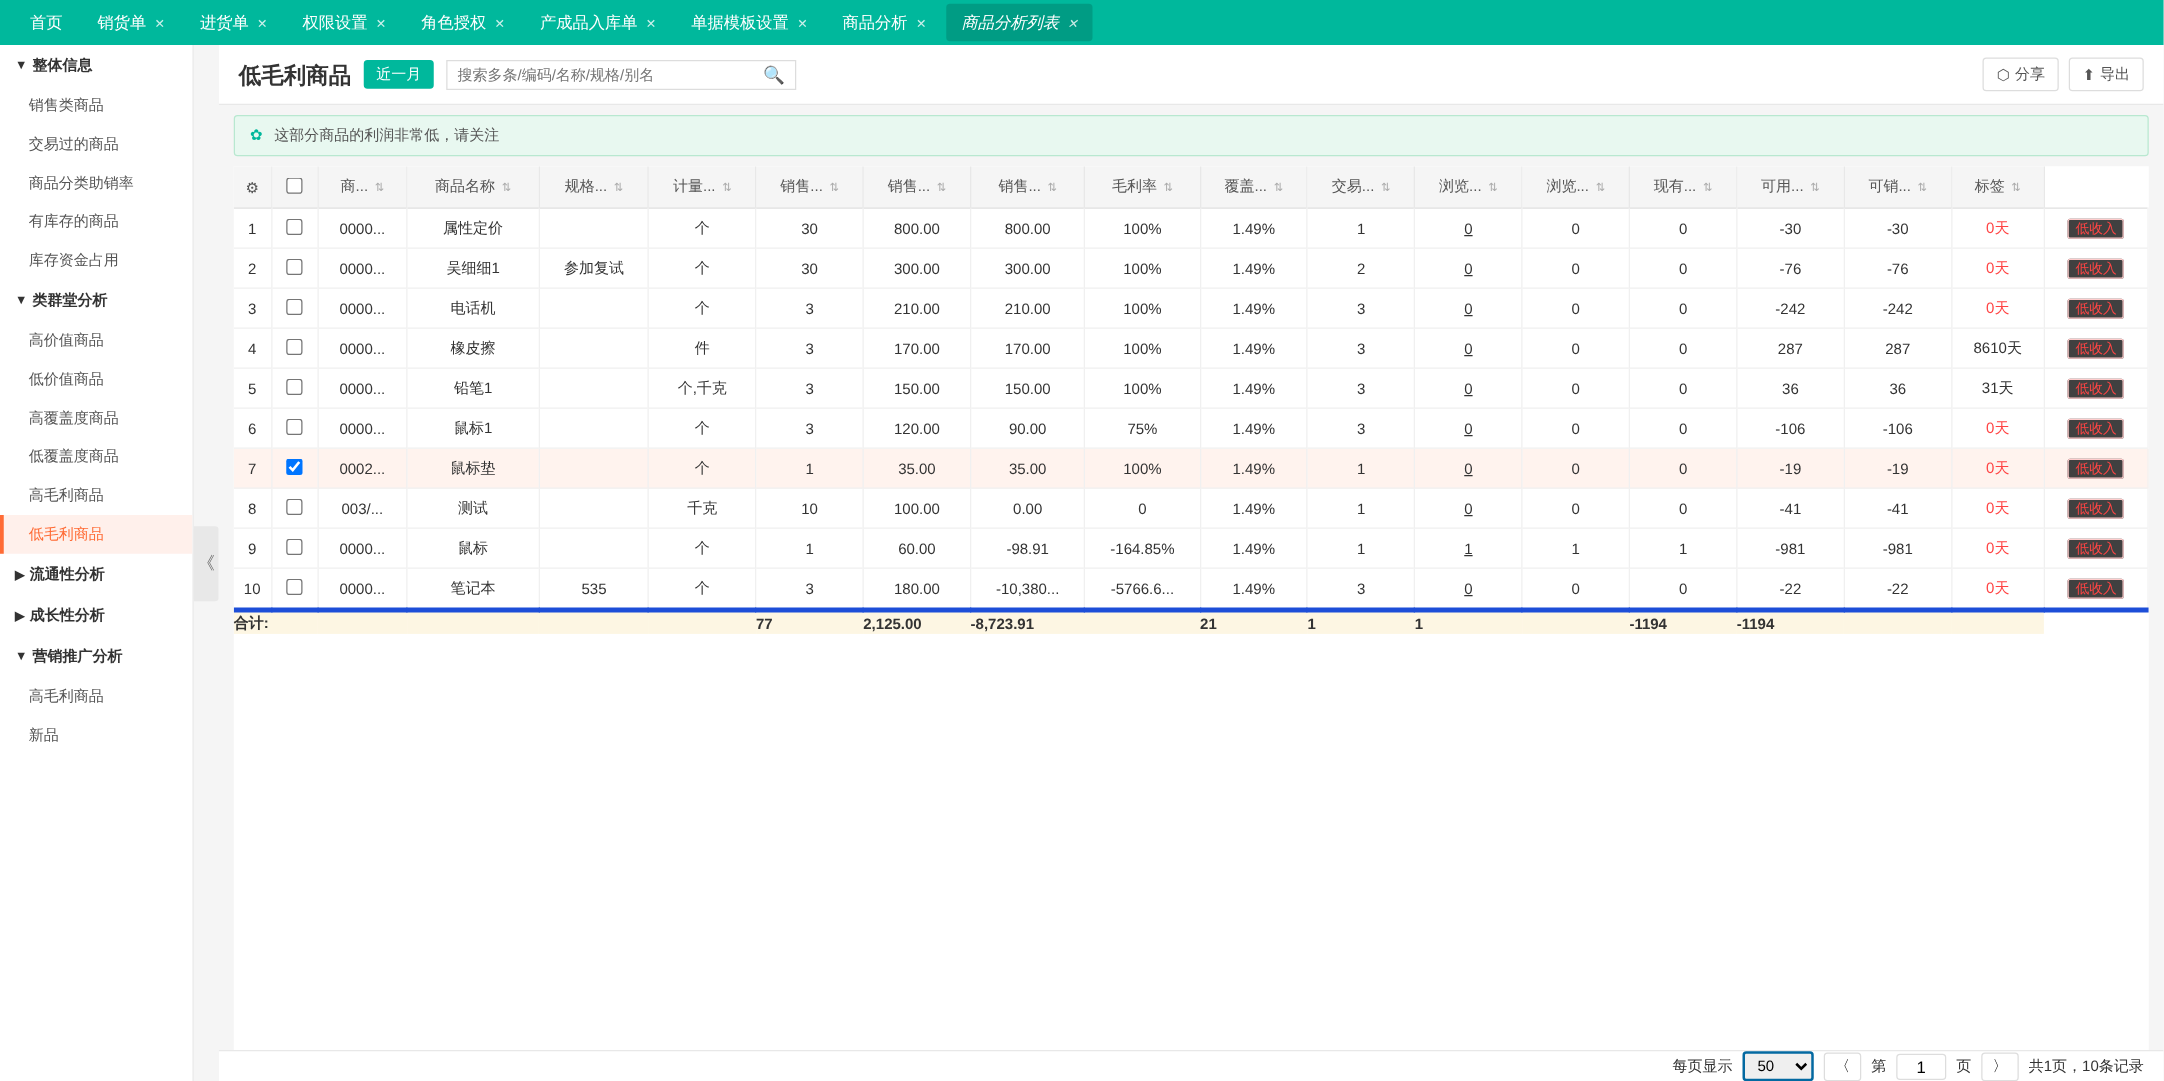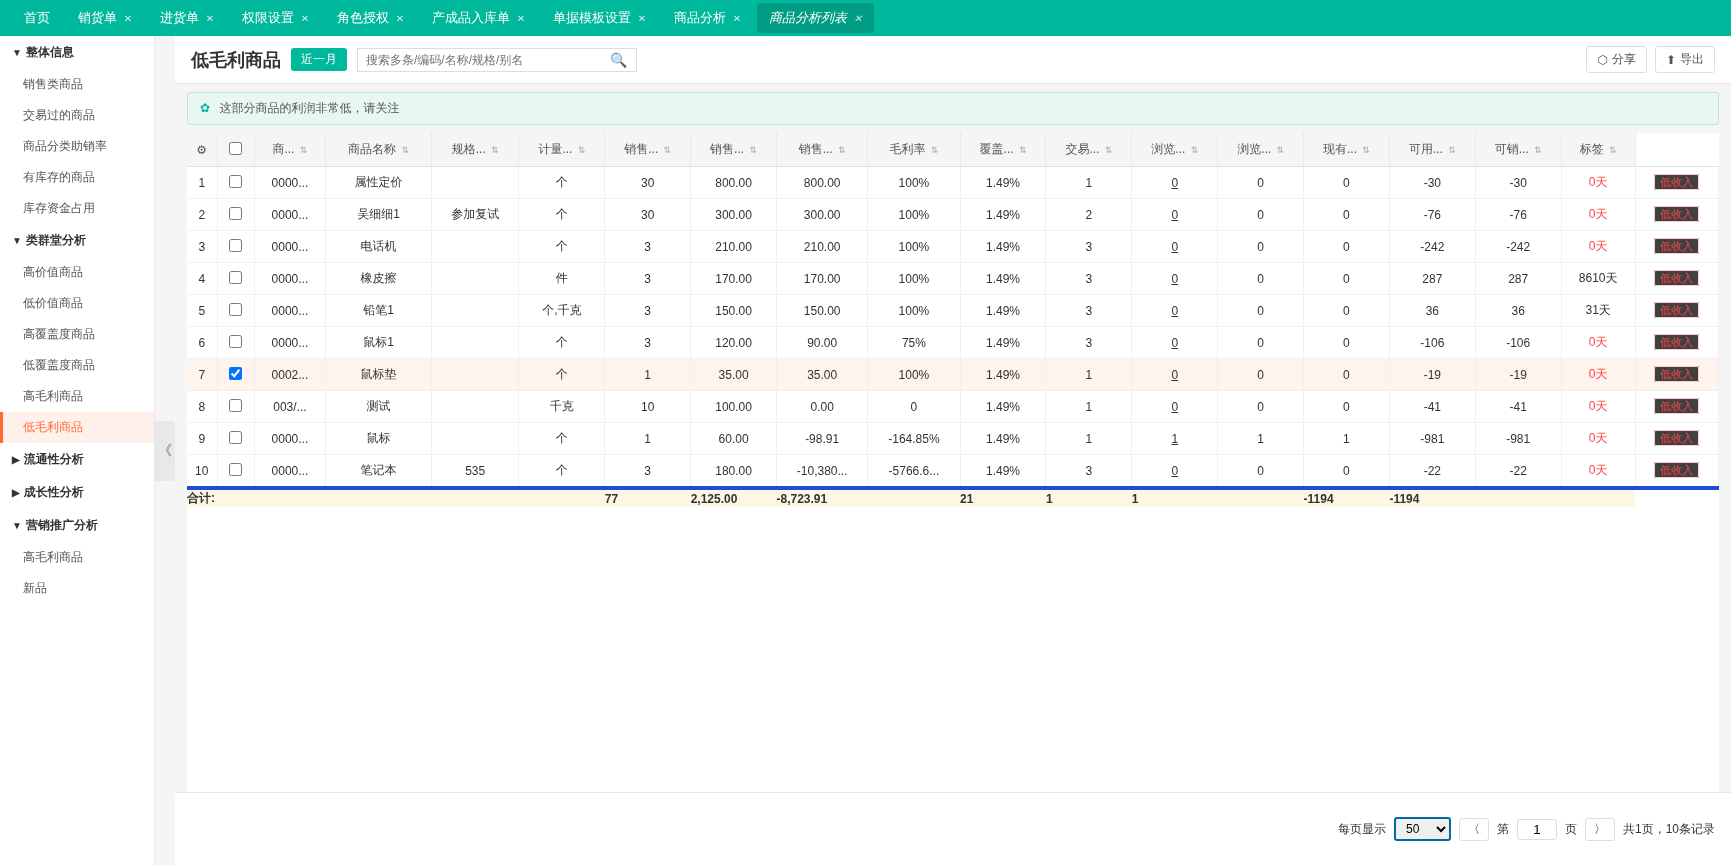--- a/index.html
+++ b/index.html
@@ -198,21 +198,21 @@
     .totals-row td {
       font-weight: bold;
       color: #333;
       background: #fdf6e3;
     }
 
     
     .pagination-bar {
       background: #fff;
       border-top: 1px solid #e8e8e8;
-      padding: 24px 16px;
+      padding: 0 16px;
       display: flex;
       align-items: center;
       justify-content: flex-end;
       gap: 8px;
       font-size: 12px;
       flex-shrink: 0;
     }
     .page-size-select {
       border: 2px solid #0369a1;
       border-radius: 3px;

